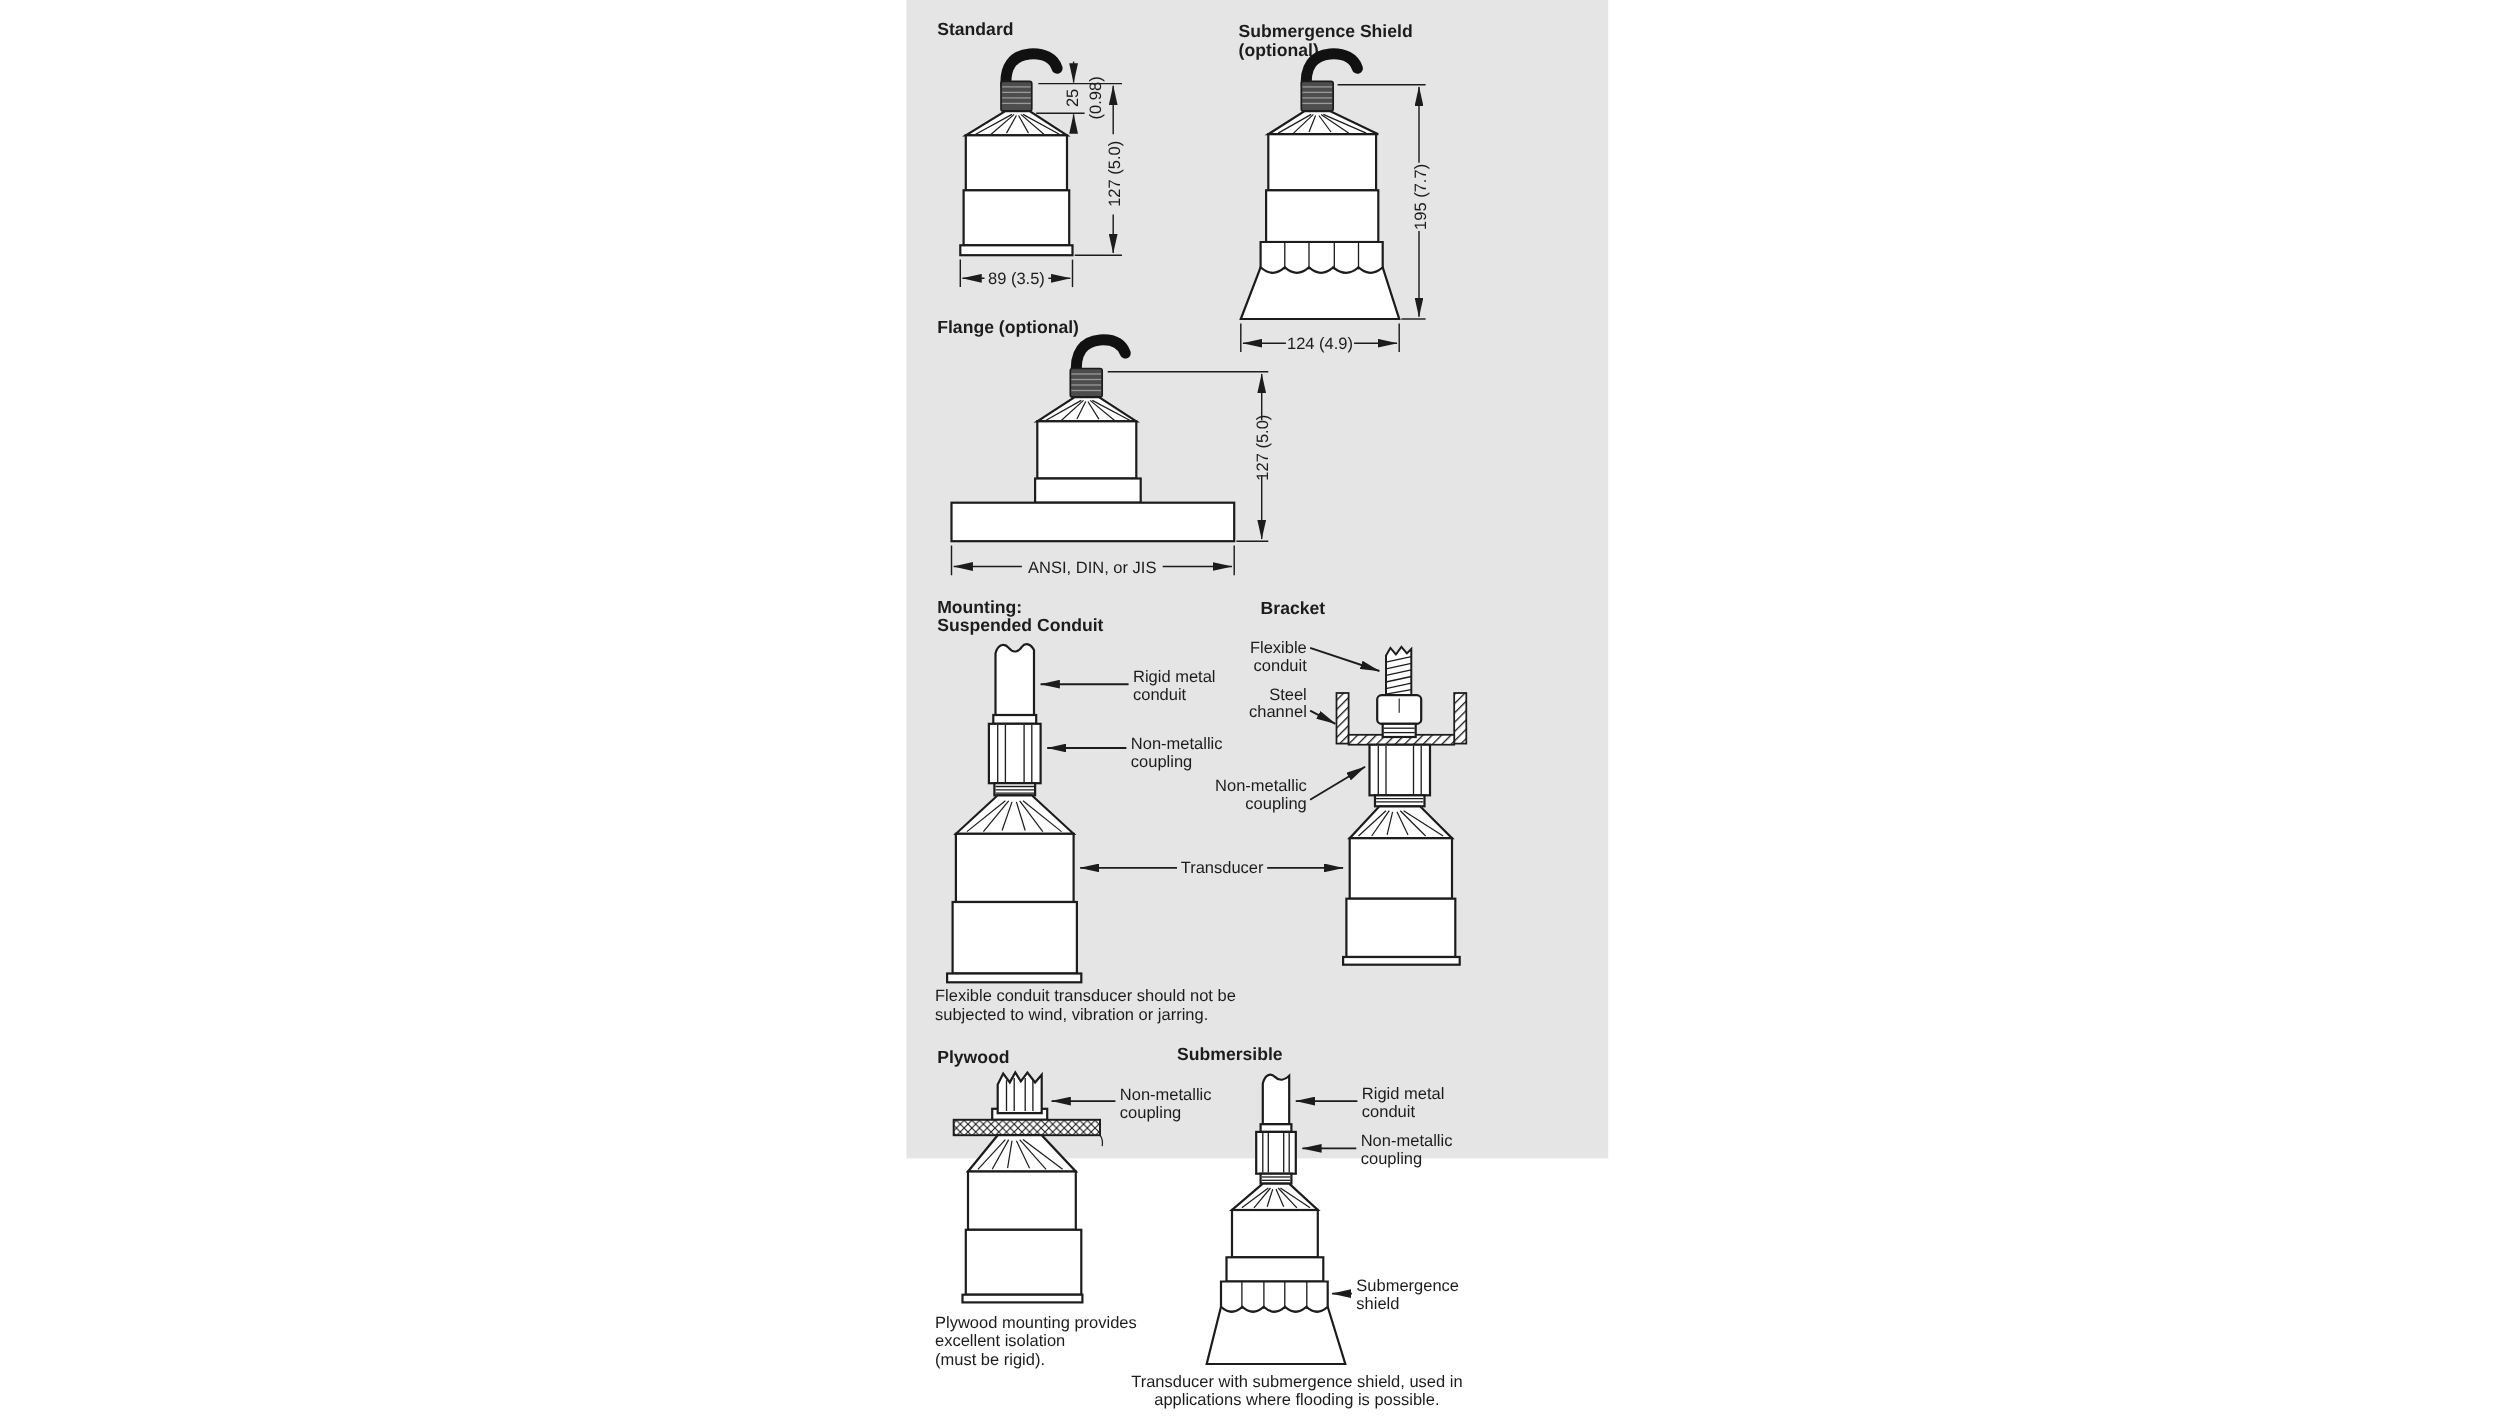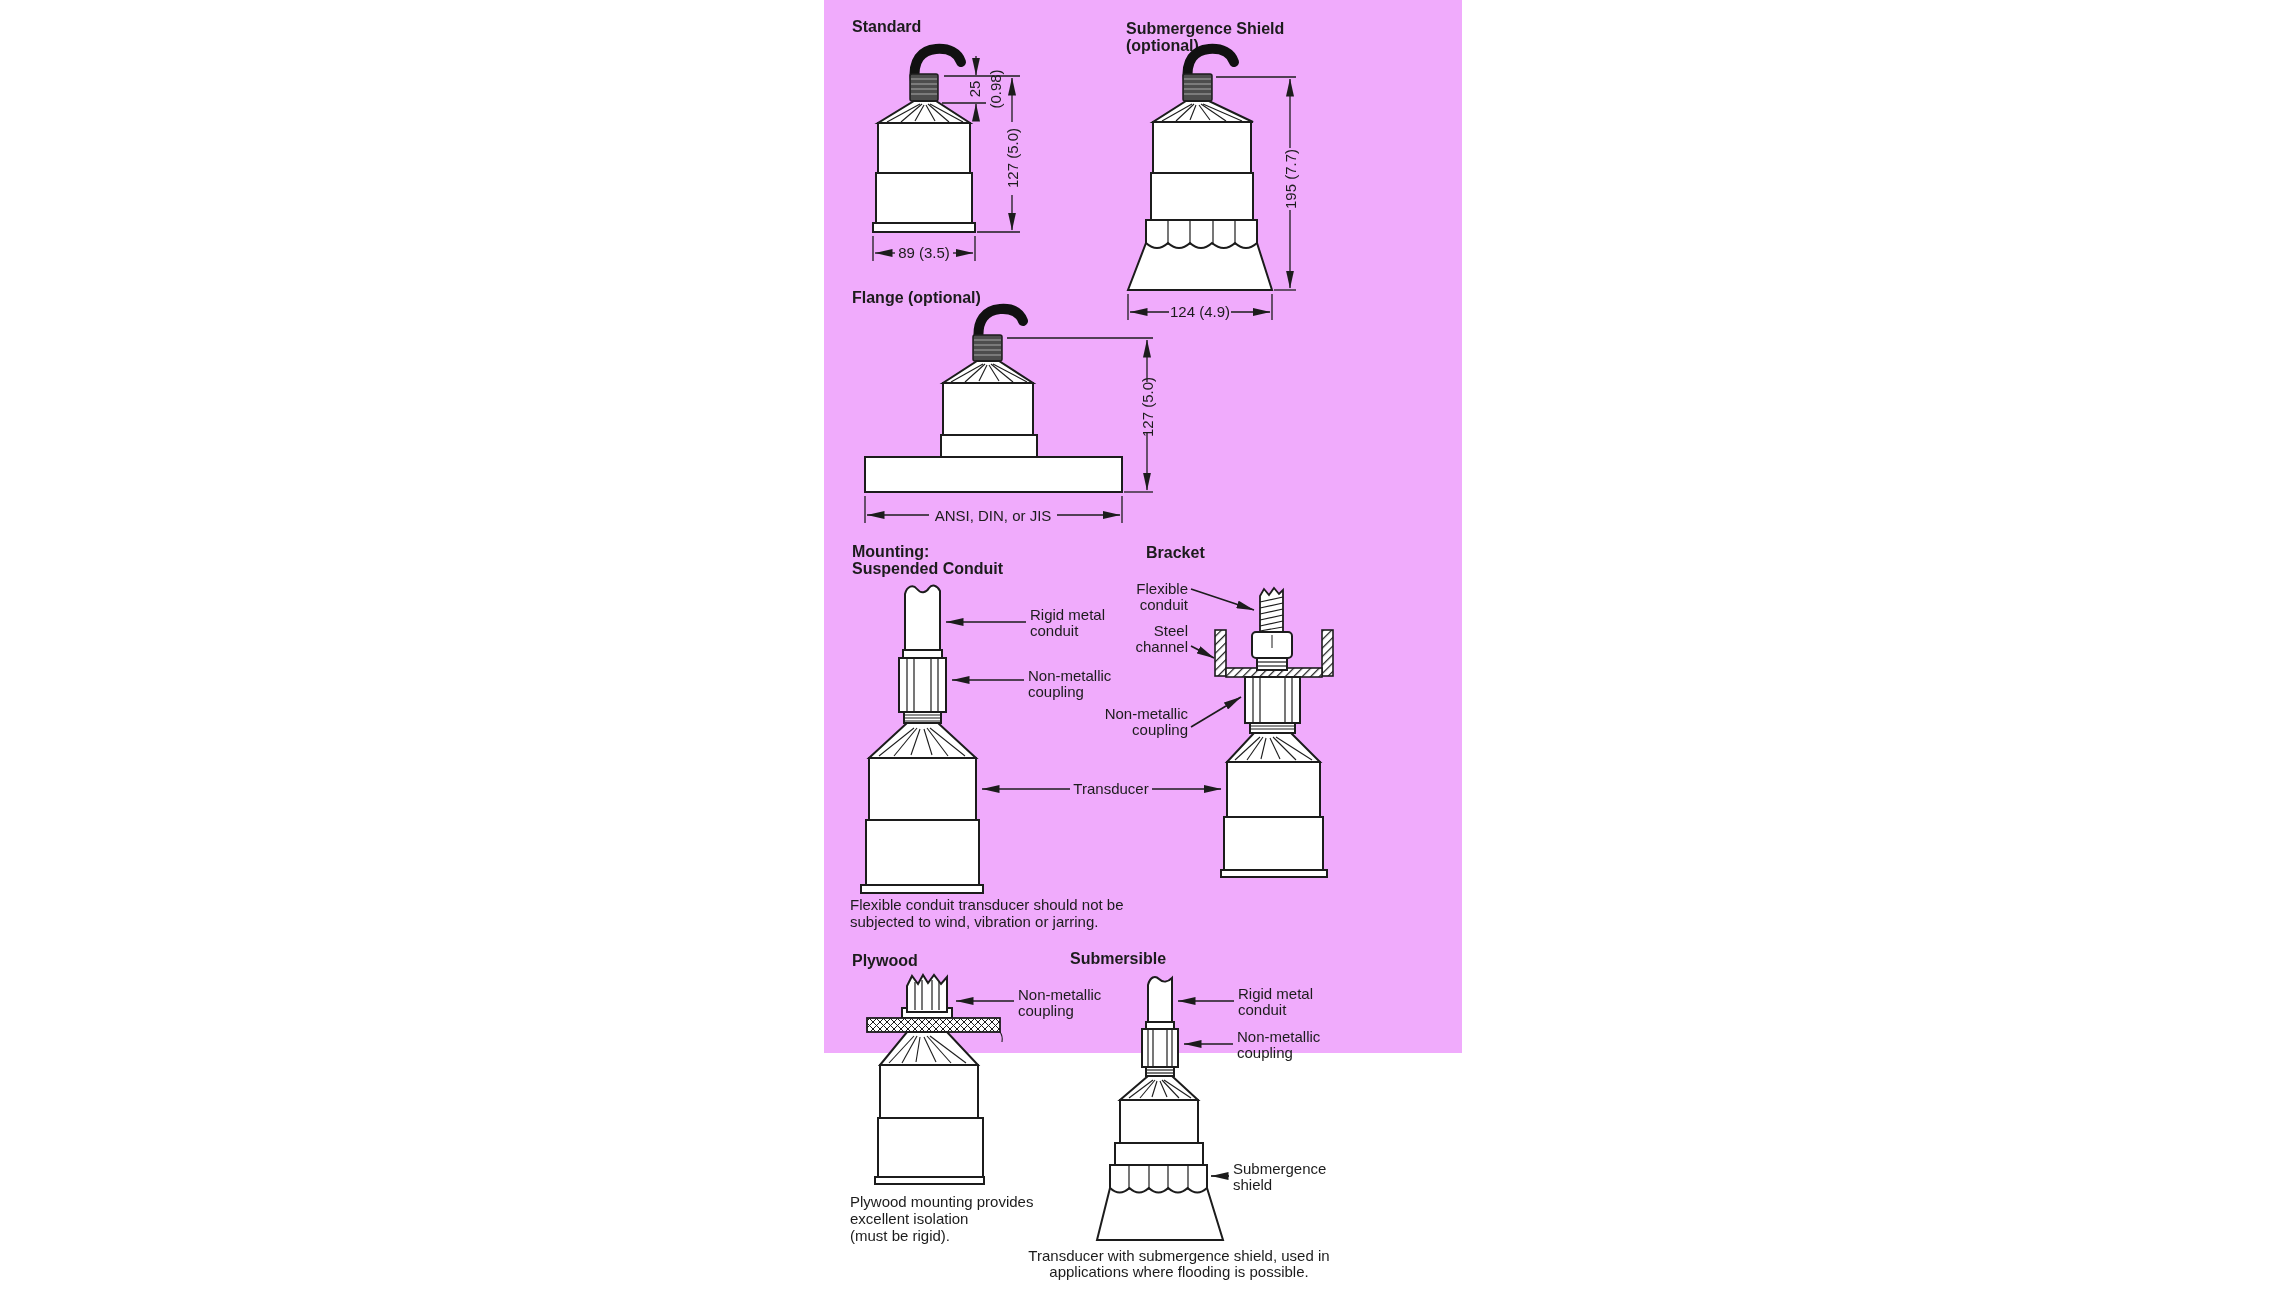--- a/index.html
+++ b/index.html
@@ -1,18 +1,18 @@
 <!DOCTYPE html>
 <html><head>
 <meta charset="utf-8">
 <style>
   html,body { margin:0; padding:0; }
   body { font-family:"Liberation Sans", sans-serif; }
   .stage { position:relative; width:2291px; height:1289px; background:#ffffff; overflow:hidden; }
-  .panel { position:absolute; left:824px; top:0; width:638px; height:1053px; background:#f0abfc; }
+  .panel { position:absolute; left:824px; top:0; width:638px; height:1053px; background:#e5e5e5; }
   svg { display:block; font-family:"Liberation Sans", sans-serif; }
   text { fill:#1c1c1c; font-size:15px; }
   .title { font-weight:bold; font-size:16px; }
   .ol { fill:#ffffff; stroke:#1c1c1c; stroke-width:2; }
   .thin line, line.thin, path.thin { stroke:#1c1c1c; stroke-width:1.1; fill:none; }
   .dim line, .dim path { stroke:#1c1c1c; stroke-width:1.3; fill:none; }
   .lead { stroke:#1c1c1c; stroke-width:1.7; fill:none; }
   .cable { stroke:#111111; stroke-width:10; fill:none; stroke-linecap:round; }
   .neck { fill:#4d4d4d; stroke:#1c1c1c; stroke-width:1.5; }
   .ribs line { stroke:#9a9a9a; stroke-width:1.2; }

